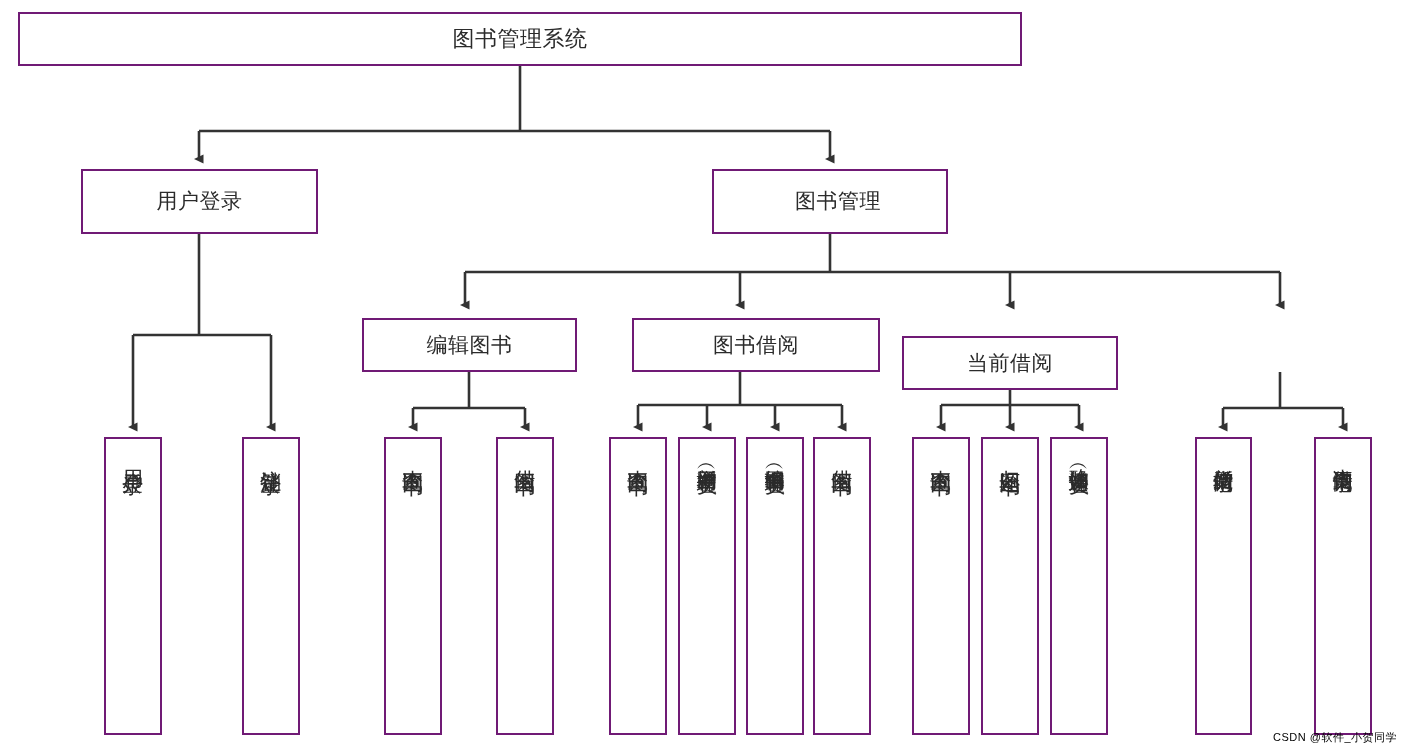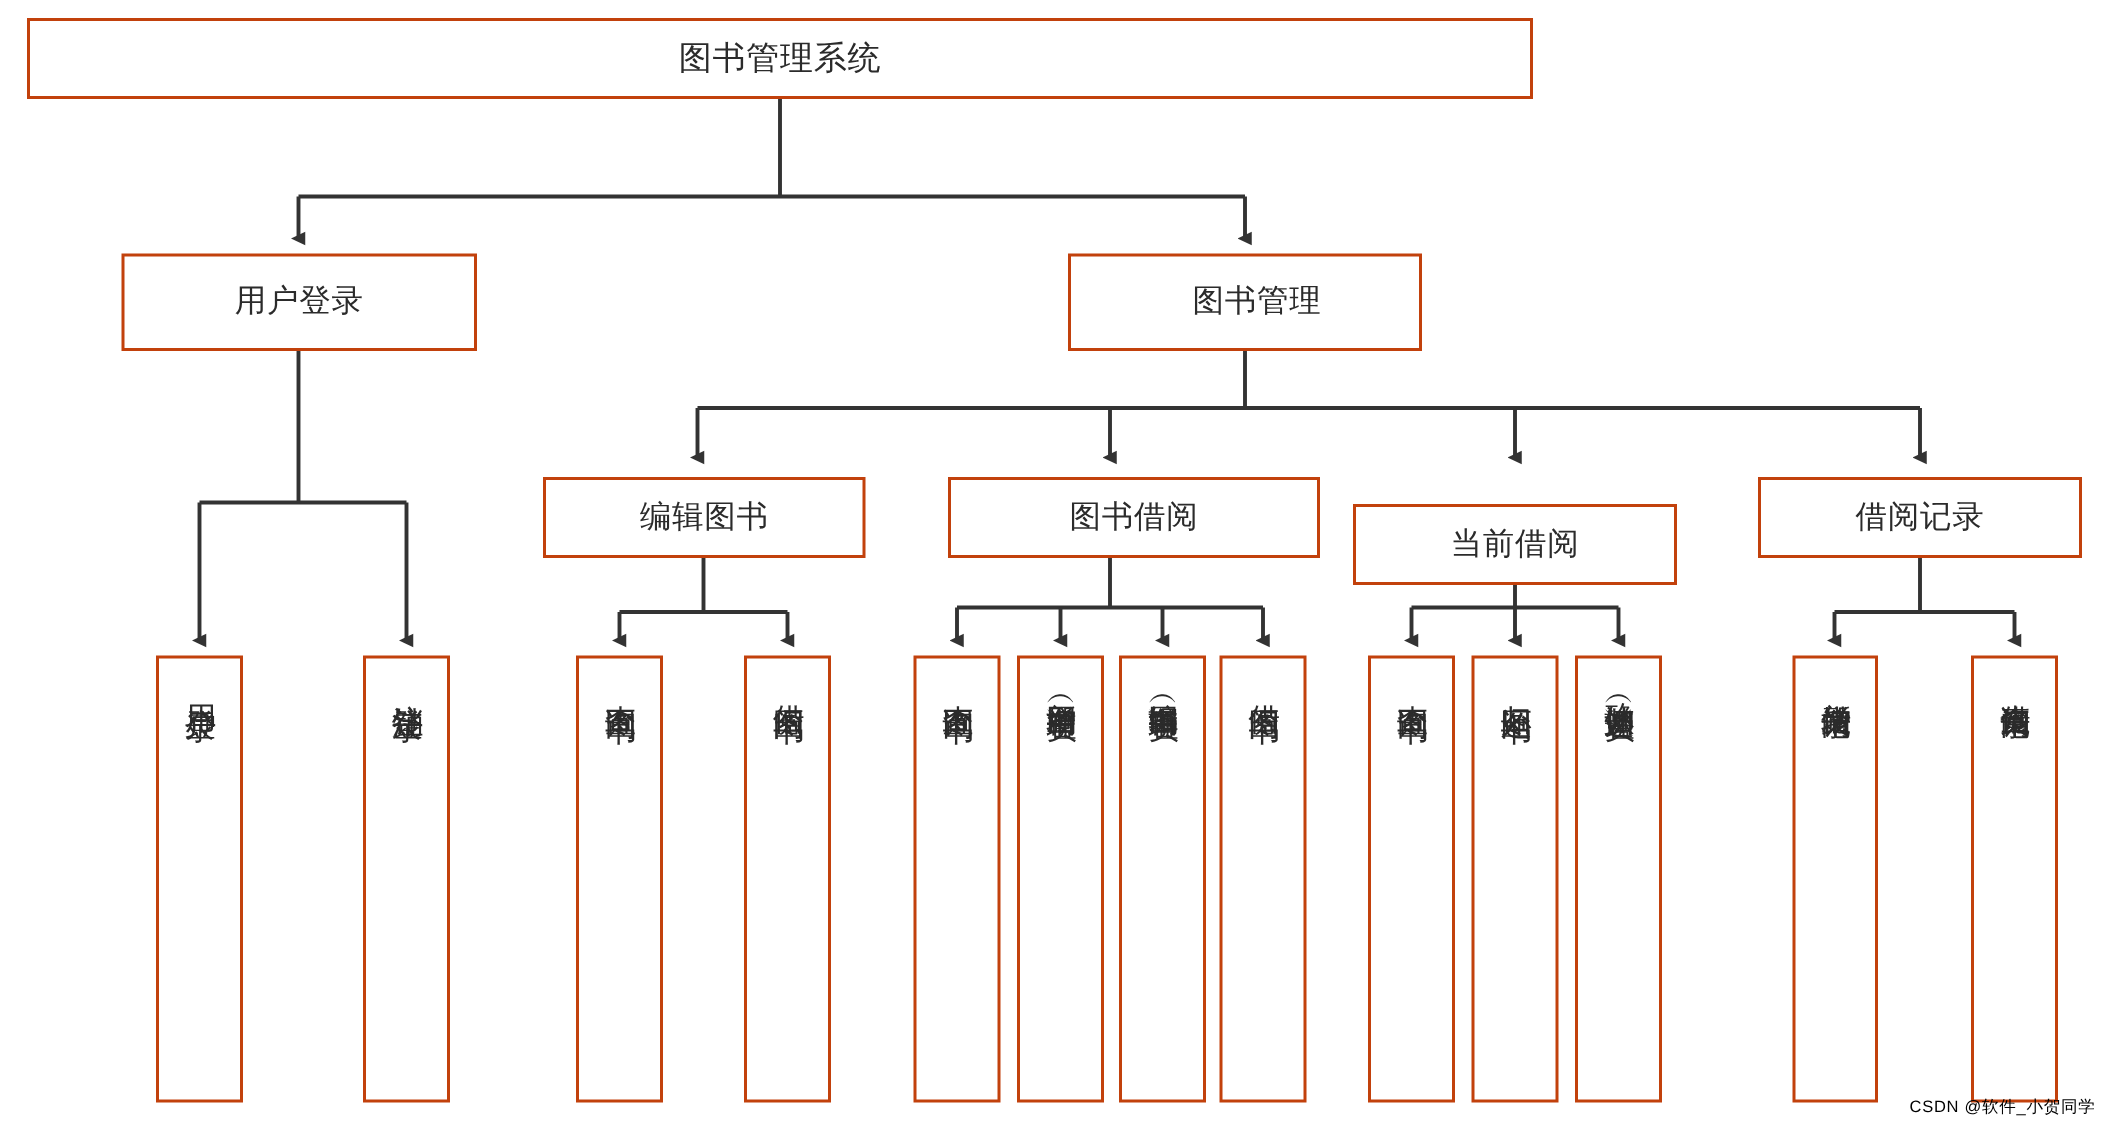--- a/index.html
+++ b/index.html
@@ -22,21 +22,21 @@
     left: 0;
     top: 0;
     width: 1405px;
     height: 747px;
     pointer-events: none;
   }
   .node {
     position: absolute;
     box-sizing: border-box;
     background: #ffffff;
-    border: 2px solid #c2410c;
+    border: 2px solid #701a75;
     display: flex;
     align-items: center;
     justify-content: center;
     color: #2b2b2b;
   }
   .node .label {
     display: block;
     text-align: center;
     line-height: 1.18;
     color: #2b2b2b;
@@ -148,23 +148,20 @@
   </div>
 
   <div class="node horizontal" style="left:632px; top:318px; width:248px; height:54px;">
     <span class="label">图书借阅</span>
   </div>
 
   <div class="node horizontal" style="left:902px; top:336px; width:216px; height:54px;">
     <span class="label">当前借阅</span>
   </div>
 
-  <div class="node horizontal" style="left:1172px; top:318px; width:216px; height:54px;">
-    <span class="label">借阅记录</span>
-  </div>
 
   <div class="node vertical" style="left:104px; top:437px; width:58px; height:298px;">
     <span class="label">用户登录</span>
   </div>
 
   <div class="node vertical" style="left:242px; top:437px; width:58px; height:298px;">
     <span class="label">注销登录</span>
   </div>
 
   <div class="node vertical" style="left:384px; top:437px; width:58px; height:298px;">

